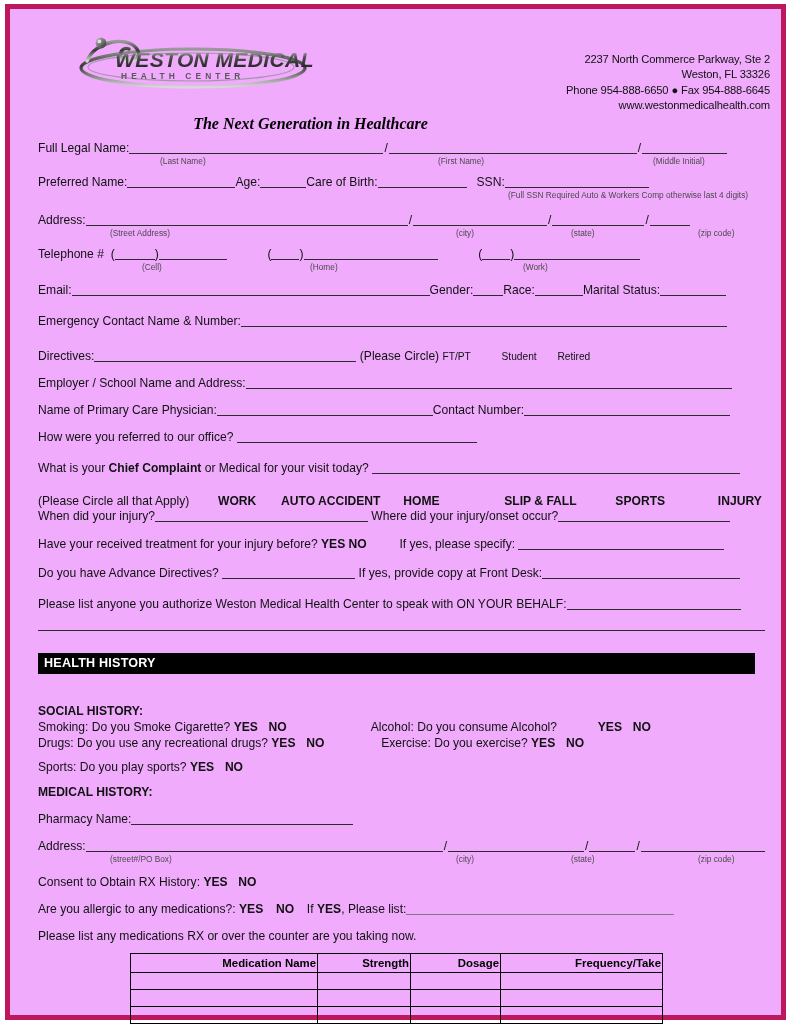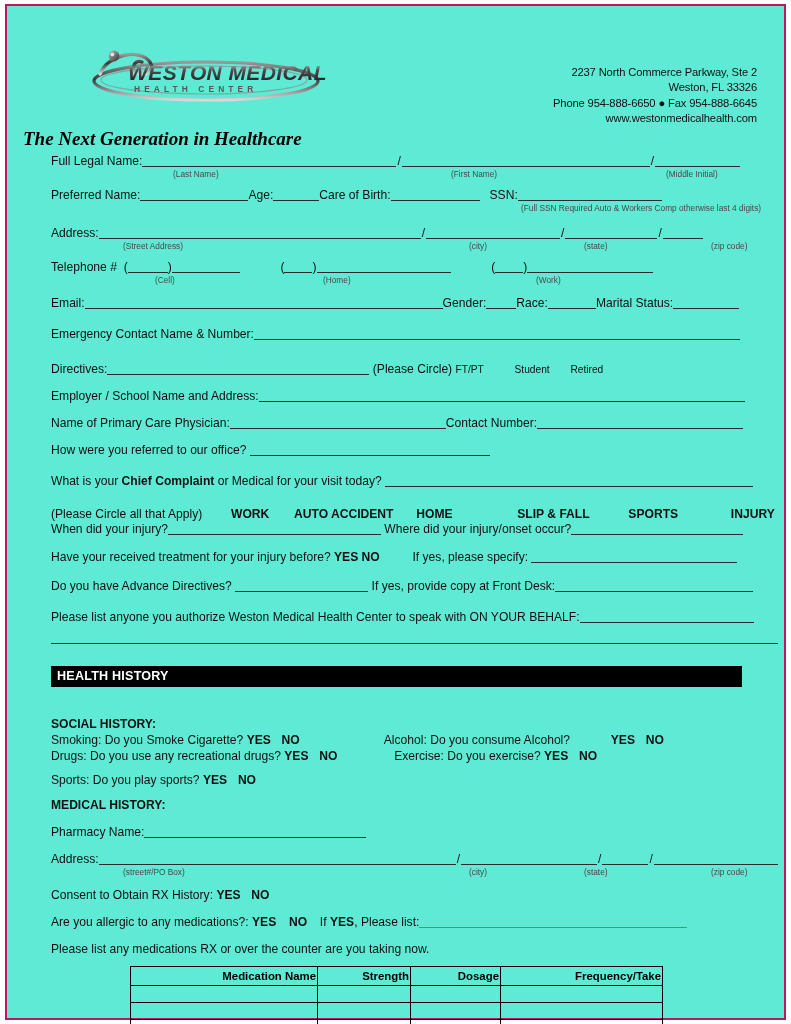--- a/index.html
+++ b/index.html
@@ -12,23 +12,23 @@
     width: 791px; height: 1024px;
     font-family: "Liberation Sans", sans-serif;
     color: #000;
     position: relative;
     overflow: hidden;
   }
   .page {
     position: absolute;
     left: 5px; top: 4px;
     width: 781px; height: 1016px;
-    background: #5eead4;
-    border: 2px solid #be185d;
-    padding: 16px;
+    background: #f0abfc;
+    border: 5px solid #be185d;
+    padding: 0;
   }
 
   
   .header {
     position: relative;
     height: 100px;
   }
   .logo-wrap {
     position: absolute;
     left: 55px; top: 22px;
@@ -39,24 +39,25 @@
     right: 11px; top: 43px;
     text-align: right;
     font-size: 11.2px;
     line-height: 15.4px;
     letter-spacing: -0.15px;
     color: #111;
   }
   .tagline {
     position: absolute;
     left: 0; right: 0; top: 106px;
+    text-align: center;
     font-family: "Liberation Serif", serif;
     font-weight: bold;
     font-style: italic;
-    font-size: 19px;
+    font-size: 16px;
     padding-right: 170px;
   }
 
   
   .band {
     margin: 0 26px 0 28px;
     background: #000;
     color: #fff;
     font-weight: bold;
     font-size: 12.6px;

